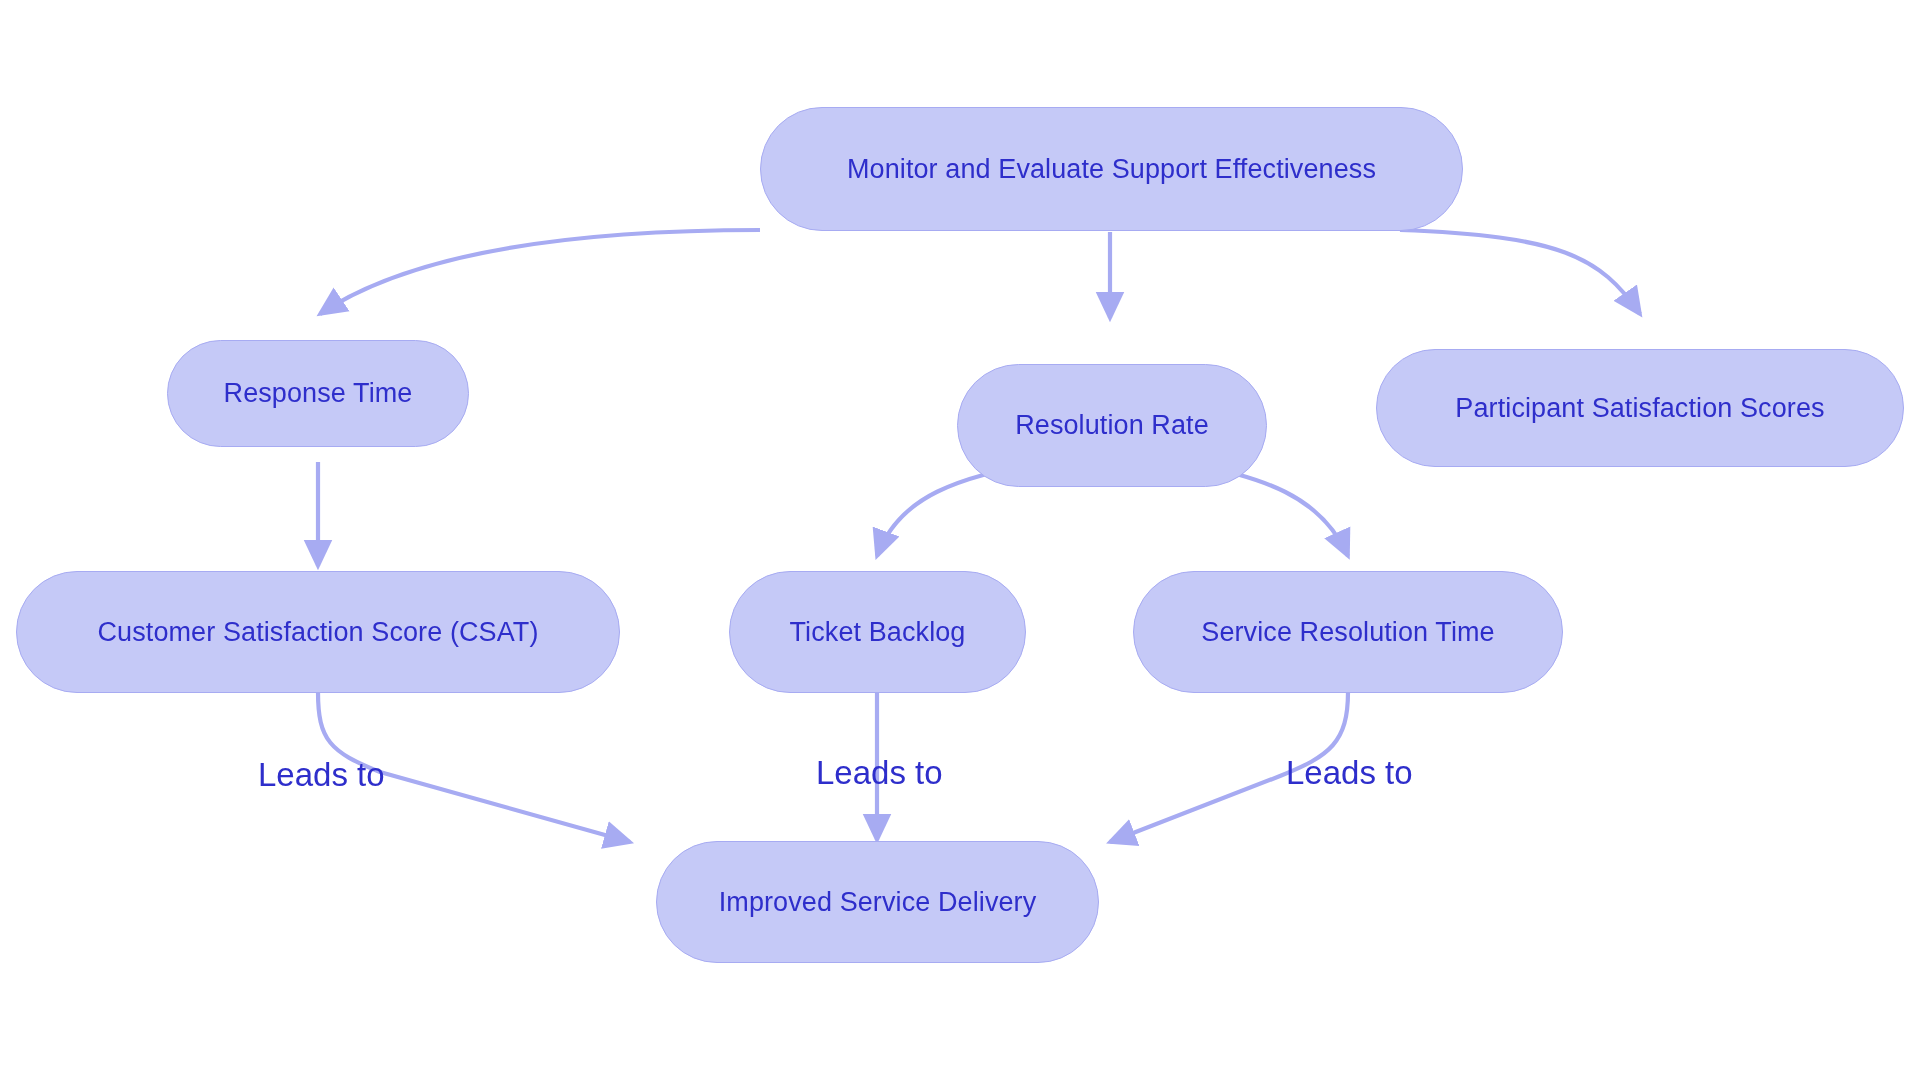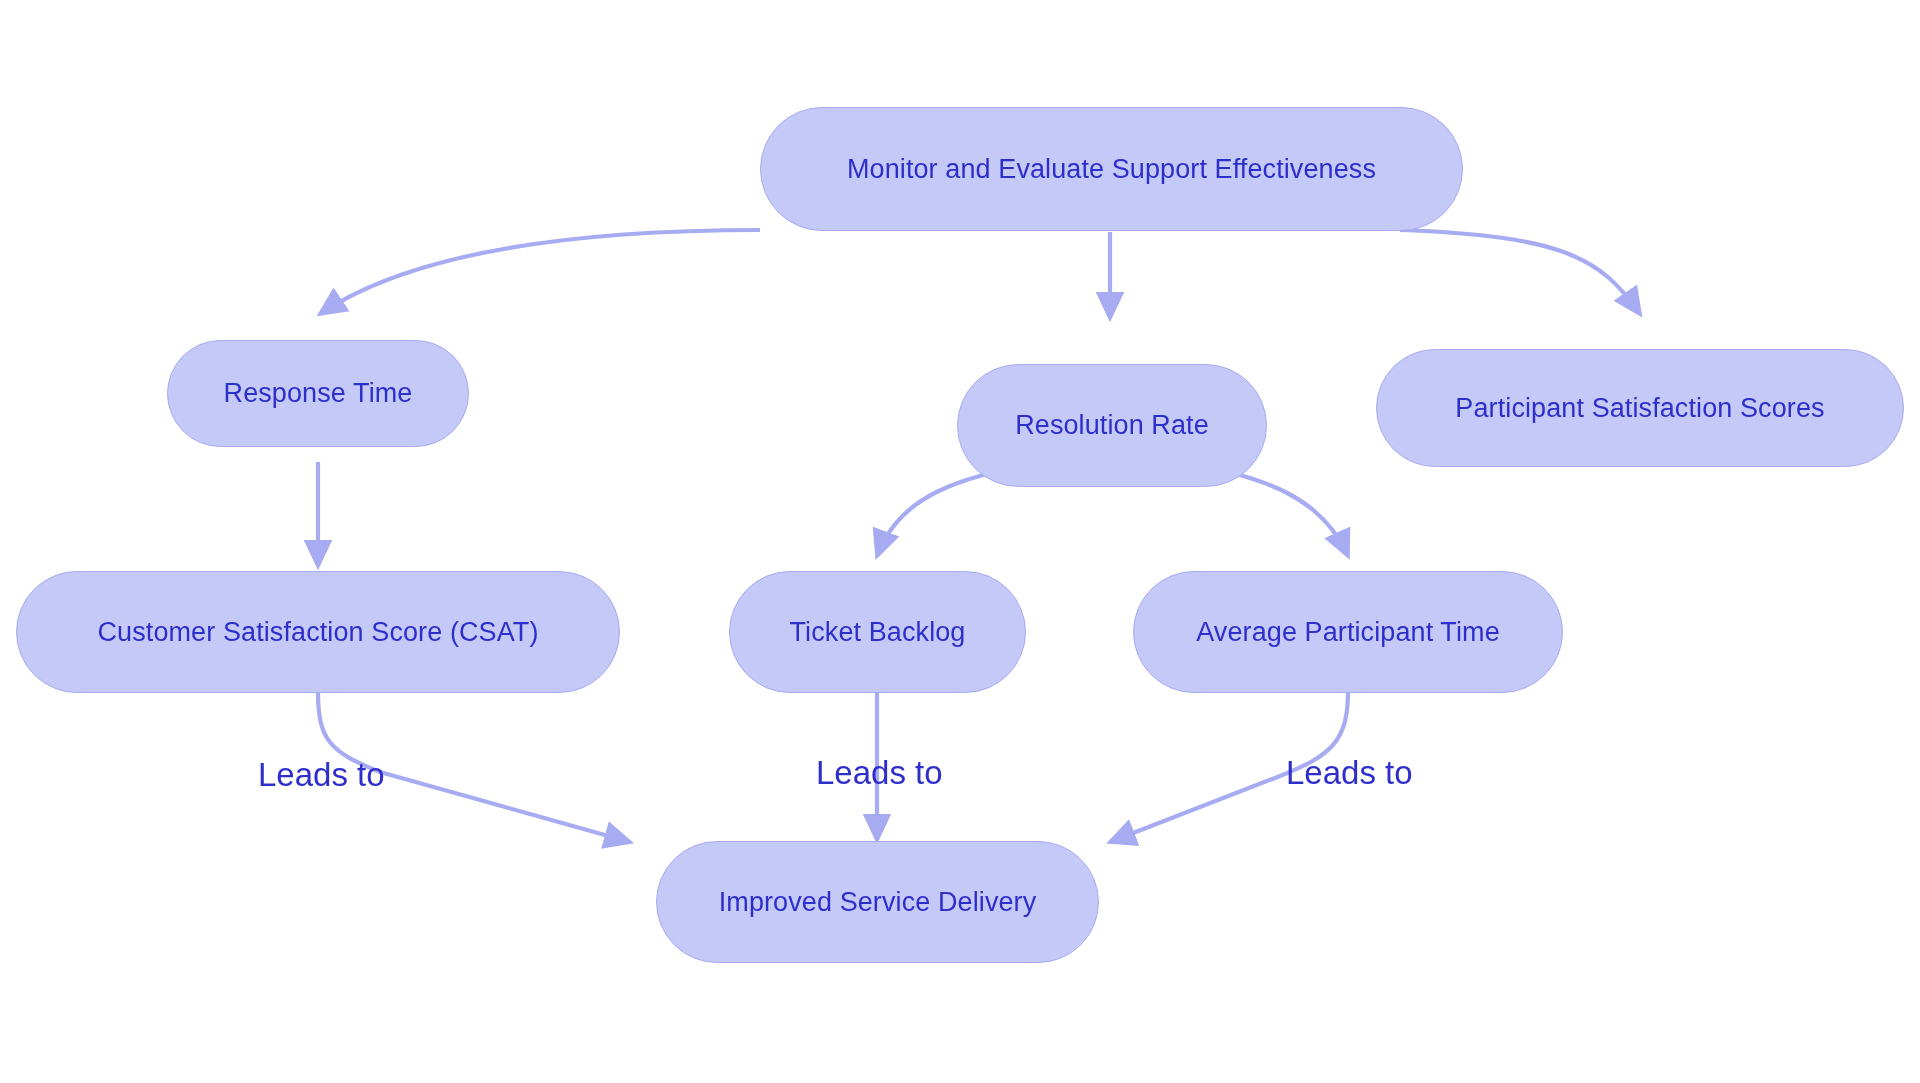--- a/index.html
+++ b/index.html
@@ -87,21 +87,21 @@
 
   <div class="node" style="left:16px;top:571px;width:604px;height:122px;">
     <span>Customer Satisfaction Score (CSAT)</span>
   </div>
 
   <div class="node" style="left:729px;top:571px;width:297px;height:122px;">
     <span>Ticket Backlog</span>
   </div>
 
   <div class="node" style="left:1133px;top:571px;width:430px;height:122px;">
-    <span>Average Participant Time</span>
+    <span>Service Resolution Time</span>
   </div>
 
   <div class="node" style="left:656px;top:841px;width:443px;height:122px;">
     <span>Improved Service Delivery</span>
   </div>
 
   <div class="edge-label" style="left:258px;top:758px;">Leads to</div>
 
   <div class="edge-label" style="left:816px;top:756px;">Leads to</div>
 

